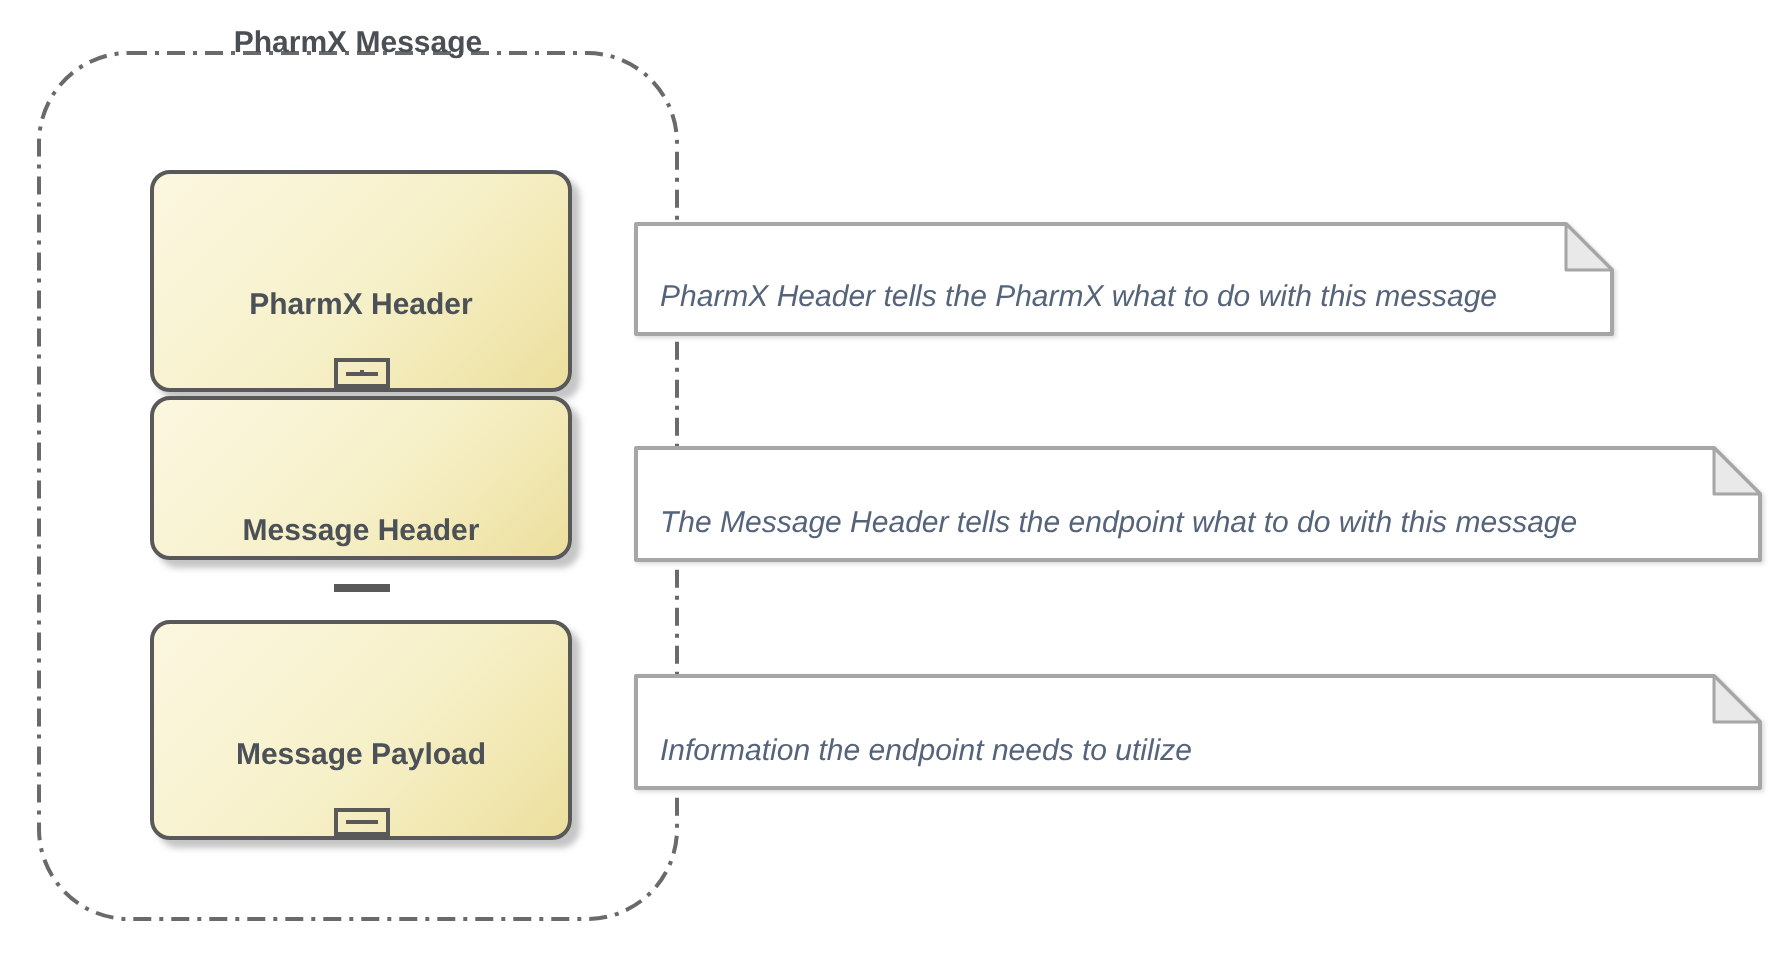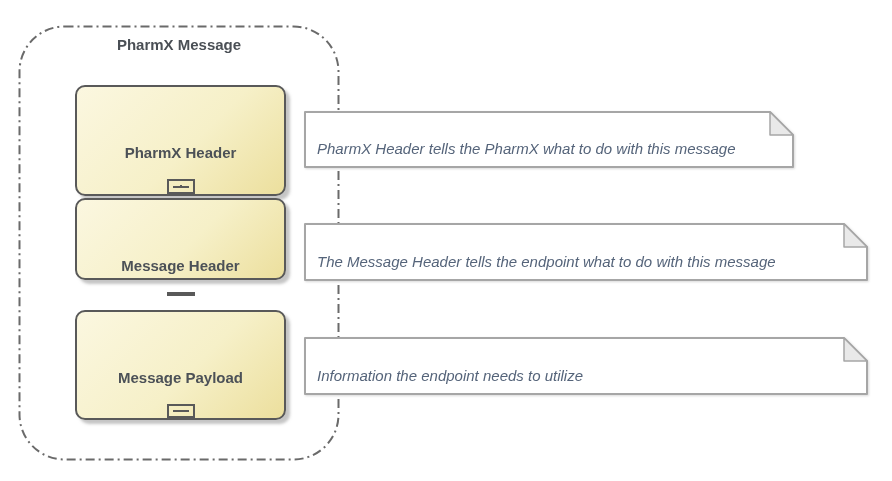--- a/index.html
+++ b/index.html
@@ -26,21 +26,21 @@
   }
   .group-border-rect {
     fill: none;
     stroke: var(--group_border, #6a6a6a);
     stroke-width: 2;
     stroke-dasharray: 9 4 2 4;
   }
   .group-label {
     position: absolute;
     left: 18px;
-    top: 36px;
+    top: 13px;
     width: 322px;
     text-align: center;
     font-size: 15px;
     font-weight: bold;
     color: var(--group_label, #4a4f55);
   }
 
   
   .ea-box {
     position: absolute;
@@ -87,21 +87,21 @@
     position: absolute;
     top: 4px; bottom: 4px;
     left: 50%; width: 2px;
     margin-left: -1px;
     background: var(--icon, #595959);
   }
 
   
   .note {
     position: absolute;
-    left: 304px;
+    left: 317px;
   }
   .note-1 { top: 111px; width: 490px; height: 57px; }
   .note-2 { top: 223px; width: 564px; height: 58px; text-align: right; }
   .note-3 { top: 337px; width: 564px; height: 58px; }
   .note-svg {
     position: absolute;
     left: 0; top: 0;
     filter: drop-shadow(1.5px 1.5px 1px rgba(130,130,130,0.30));
   }
   .note-body {

